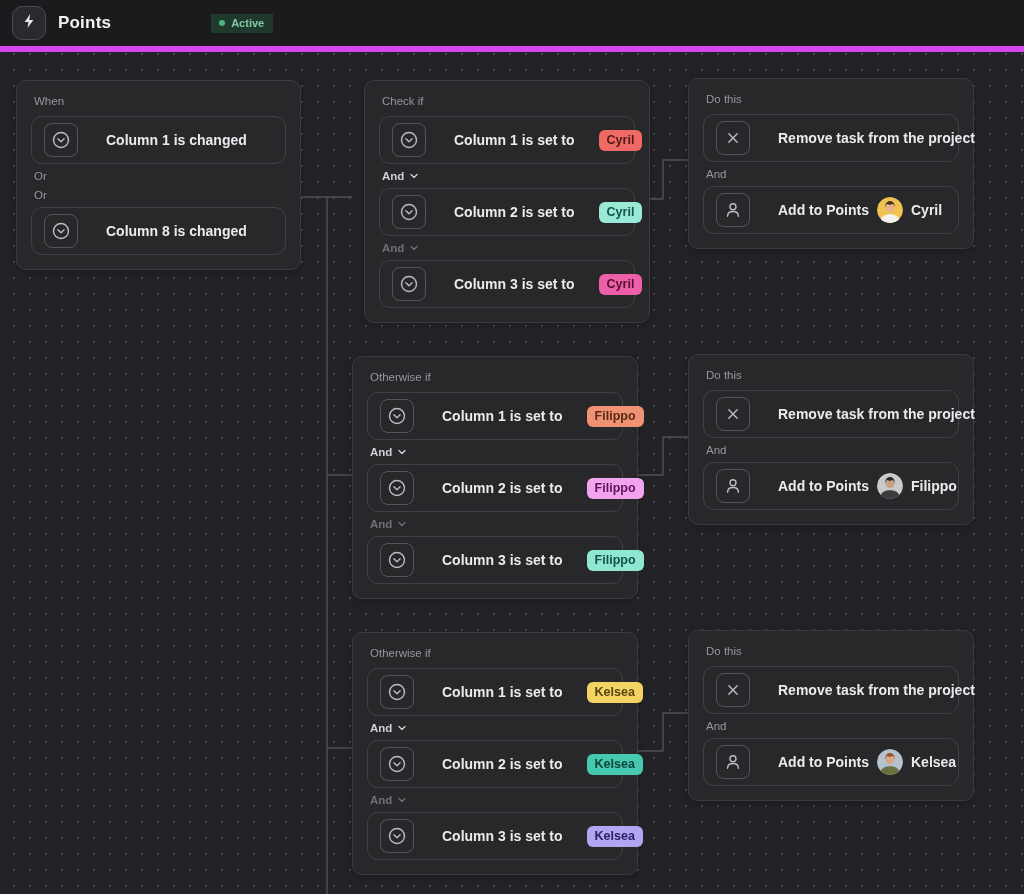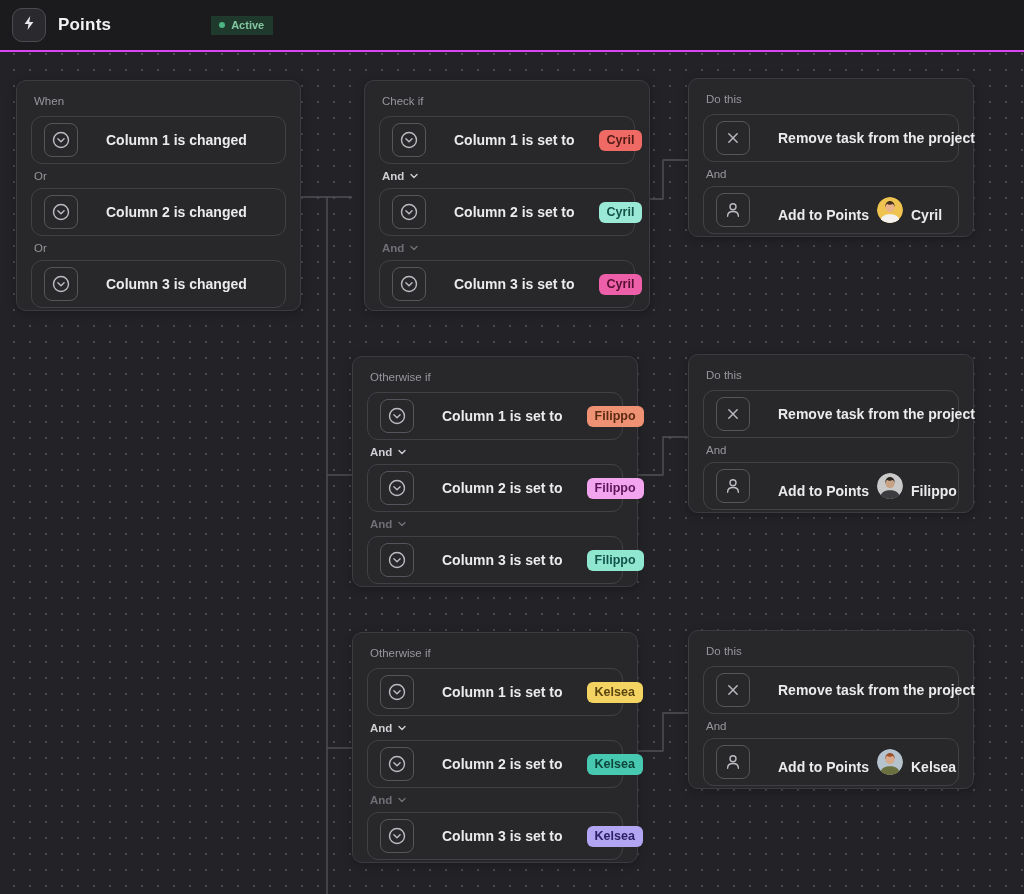--- a/index.html
+++ b/index.html
@@ -2,63 +2,63 @@
 <html><head>
 <meta charset="utf-8">
 <style>
   * { box-sizing: border-box; margin: 0; padding: 0; }
   html,body { width:1024px; height:894px; overflow:hidden; background:#232327;
     font-family:"Liberation Sans","DejaVu Sans",sans-serif; }
   .page { position:relative; width:1024px; height:894px; }
 
   
   .header { position:absolute; top:0; left:0; width:1024px; height:52px;
-    background:#1b1b1e; border-bottom:2px solid #d946ef;
+    background:#1b1b1e; border-bottom:6px solid #d946ef;
     display:flex; align-items:center; padding:0 12px; z-index:5; }
   .app-btn { width:34px; height:34px; border-radius:10px; background:#2a2a2e;
     border:1px solid #4a4a50; display:flex; align-items:center; justify-content:center; cursor:pointer; }
   .app-btn svg { width:16px; height:16px; }
   .title { margin-left:12px; font-size:17px; font-weight:700; color:#f2f2f4; letter-spacing:.2px; }
   .badge { margin-left:100px; display:flex; align-items:center; gap:6px;
     background:#1f3a2d; color:#84c7a1; font-size:11px; font-weight:600;
     padding:3px 9px 4px 8px; border-radius:0; }
   .badge-dot { width:6px; height:6px; border-radius:50%; background:#4db583; }
 
   
   .canvas { position:absolute; top:52px; left:0; width:1024px; height:842px;
     background:#232327;
     background-image: radial-gradient(circle, #45454b 1.1px, transparent 1.6px);
     background-size:16px 16px; background-position:6px 10px; }
   .wires { position:absolute; top:0; left:0; width:1024px; height:842px; pointer-events:none; }
   .wires path { fill:none; stroke:#515157; stroke-width:1.4; stroke-linejoin:round; }
 
   
   .card { position:absolute; width:286px; background:#28282b;
-    border:1px solid #3b3b41; border-radius:10px; padding:8px 14px 2px;
+    border:1px solid #3b3b41; border-radius:10px; padding:8px 14px 14px;
     box-shadow:0 2px 10px rgba(0,0,0,.25); }
   .card-label { font-size:11.5px; color:#96969d; margin:6px 0 9px 3px; }
   .sep { display:flex; align-items:center; gap:5px; font-size:11.5px;
     color:#96969d; margin:5px 0 5px 3px; height:14px;text-align:right; }
   .sep .chev { width:10px; height:10px; display:inline-block; }
   .sep .chev svg { width:10px; height:10px; stroke:#96969d; }
   .sep.bright { color:#cfcfd4; font-weight:600; cursor:pointer; }
   .sep.bright .chev svg { stroke:#cfcfd4; }
   .sep.dim { color:#6f6f76; font-weight:600; cursor:pointer; }
   .sep.dim .chev svg { stroke:#6f6f76; }
 
   .row { height:48px; border:1px solid #404046; border-radius:11px;
     display:flex; align-items:center; gap:28px; padding:0 12px; cursor:pointer; }
   .icn { width:34px; height:34px; flex:0 0 34px; border:1px solid #55555b;
     border-radius:8px; display:flex; align-items:center; justify-content:center; }
   .icn svg { width:20px; height:20px; stroke:#bcbcc2; fill:none;
     stroke-width:1.4; stroke-linecap:round; stroke-linejoin:round; }
   .row-text { font-size:14px; font-weight:600; color:#ebebee; white-space:nowrap; }
   .chip { margin-left:-4px; font-size:12.5px; font-weight:600;
     padding:3.5px 8px; border-radius:6px; white-space:nowrap; }
-  .assign-wrap { display:flex; align-items:flex-end; gap:8px; }
+  .assign-wrap { display:flex; align-items:center; gap:8px; }
   .avatar { width:26px; height:26px; border-radius:50%; overflow:hidden; flex:0 0 26px; }
   .avatar svg { width:26px; height:26px; display:block; }
 
   
   .pos-when   { left:16px;  top:28px;  width:285px; }
   .pos-check1 { left:352px; top:28px;margin-left:12px;  }
   .pos-check2 { left:352px; top:304px; }
   .pos-check3 { left:352px; top:580px; }
   .pos-do1    { left:688px; top:26px;  }
   .pos-do2    { left:688px; top:302px; }
@@ -129,38 +129,30 @@
         <span class="icn">
             <svg>
               <use href="#i-status"></use>
             </svg>
           </span>
         <span class="row-text">Column 1 is changed</span>
       </div>
       <div class="sep">
         <span>Or</span>
       </div>
-      <div class="row">
-        <span class="icn">
-            <svg>
-              <use href="#i-status"></use>
-            </svg>
-          </span>
-        <span class="row-text">Column 2 is changed</span>
-      </div>
       <div class="sep">
         <span>Or</span>
       </div>
       <div class="row">
         <span class="icn">
             <svg>
               <use href="#i-status"></use>
             </svg>
           </span>
-        <span class="row-text">Column 3 is changed</span>
+        <span class="row-text">Column 8 is changed</span>
       </div>
     </div>
 
     <div class="card pos-check1">
       <div class="card-label">Check if</div>
       <div class="row">
         <span class="icn">
             <svg>
               <use href="#i-status"></use>
             </svg>

